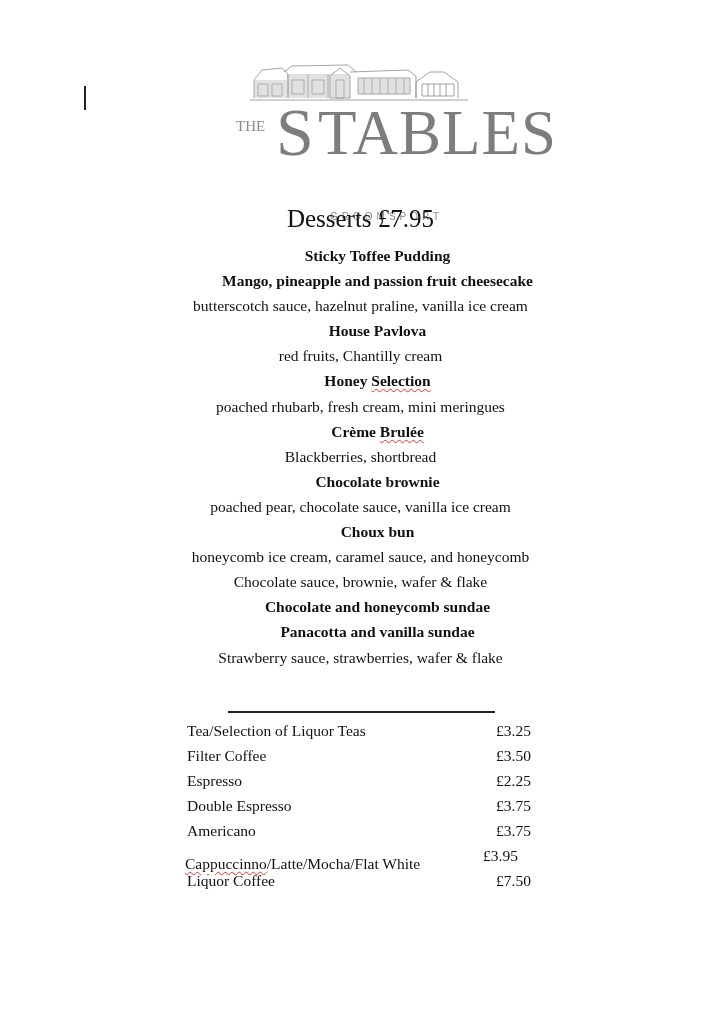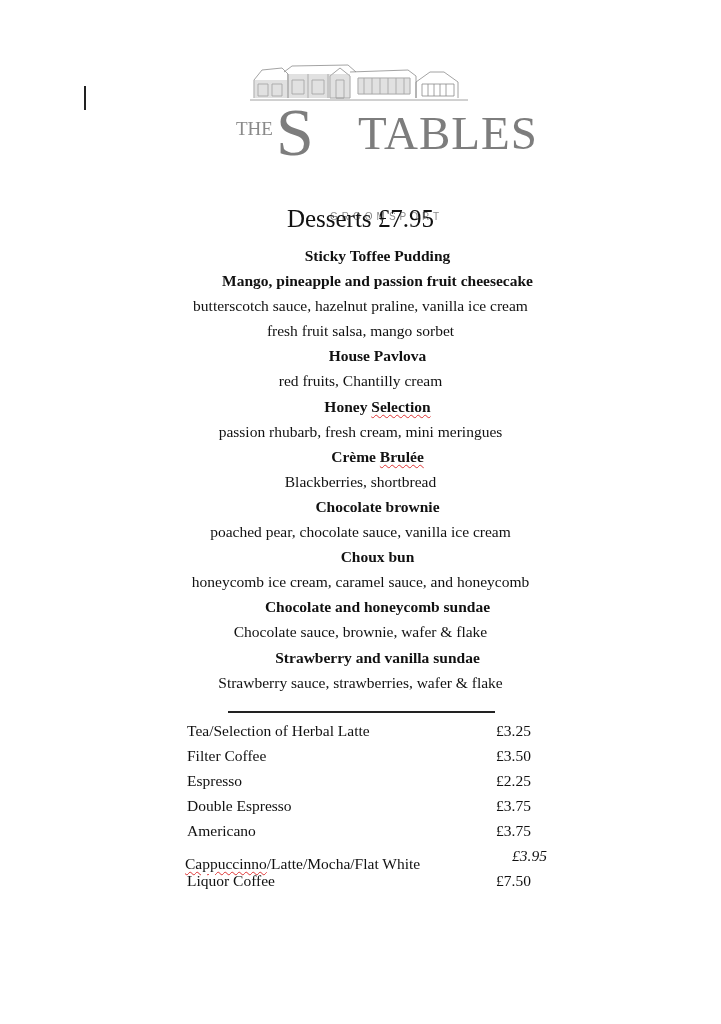--- a/index.html
+++ b/index.html
@@ -34,44 +34,43 @@
       position: absolute;
       left: 12px;
       top: 0;
       width: 222px;
       height: 42px;
     }
     .logo-the {
       position: absolute;
       left: 0px;
       top: 56px;
-      font-size: 19px;
+      font-size: 15px;
       letter-spacing: 0px;
       color: #8a8a8a;
       font-family: "Liberation Serif", serif;
     }
     .logo-s {
       position: absolute;
       left: 40px;
       top: 36px;
       font-size: 68px;
       line-height: 68px;
       color: #7d7d7d;
       font-family: "Liberation Serif", serif;
     }
     .logo-tables {
       position: absolute;
       left: 82px;
       top: 48px;
-      font-size: 47px;
+      font-size: 63px;
       line-height: 47px;
       color: #7d7d7d;
       letter-spacing: 1px;
       font-family: "Liberation Serif", serif;
-      margin-left: 40px;
     }
     .logo-sub {
       position: absolute;
       left: 94px;
       top: 104px;
       font-size: 10px;
       letter-spacing: 4px;
       color: #8a8a8a;
       font-family: "Liberation Sans", sans-serif;
       margin-top: 45px;
@@ -131,21 +130,21 @@
       position: absolute;
       left: 0;
       white-space: nowrap;
     }
     .drink-price {
       position: absolute;
       left: 309px;
       white-space: nowrap;
     }
     .drink-row.shift .drink-name { left: -2px; margin-top: 8px; }
-    .drink-row.shift .drink-price { left: 325px; font-style: italic; }
+    .drink-row.shift .drink-price { left: 296px; }
   </style>
 </head>
 <body>
 
 <div class="cursor"></div>
 
 <div class="logo">
   <svg class="building" viewBox="0 0 222 42">
     <g fill="none" stroke="#8c8c8c" stroke-width="0.8">
       <path d="M2 38 L220 38"></path>
@@ -175,49 +174,48 @@
   <span class="logo-sub">GROOMSPORT</span>
 </div>
 
 <div class="title">Desserts £7.95</div>
 
 <div class="desserts">
   <div class="dessert-line dessert-name">Sticky Toffee Pudding</div>
   <div class="dessert-line dessert-name">Mango, pineapple and passion fruit cheesecake</div>
 
   <div class="dessert-line">butterscotch sauce, hazelnut praline, vanilla ice cream</div>
-  <div class="dessert-line">fresh fruit salsa, mango sorbet</div>
 
   <div class="dessert-line dessert-name">House Pavlova</div>
   <div class="dessert-line">red fruits, Chantilly cream</div>
 
   <div class="dessert-line dessert-name"><span>Honey </span><span class="spell">Selection</span></div>
-  <div class="dessert-line">passion rhubarb, fresh cream, mini meringues</div>
+  <div class="dessert-line">poached rhubarb, fresh cream, mini meringues</div>
 
   <div class="dessert-line dessert-name"><span>Crème </span><span class="spell">Brulée</span></div>
   <div class="dessert-line">Blackberries, shortbread</div>
 
   <div class="dessert-line dessert-name">Chocolate brownie</div>
   <div class="dessert-line">poached pear, chocolate sauce, vanilla ice cream</div>
 
   <div class="dessert-line dessert-name">Choux bun</div>
   <div class="dessert-line">honeycomb ice cream, caramel sauce, and honeycomb</div>
 
+  <div class="dessert-line">Chocolate sauce, brownie, wafer &amp; flake</div>
   <div class="dessert-line dessert-name">Chocolate and honeycomb sundae</div>
-  <div class="dessert-line">Chocolate sauce, brownie, wafer &amp; flake</div>
-
-  <div class="dessert-line dessert-name">Strawberry and vanilla sundae</div>
+
+  <div class="dessert-line dessert-name">Panacotta and vanilla sundae</div>
   <div class="dessert-line">Strawberry sauce, strawberries, wafer &amp; flake</div>
 </div>
 
 <div class="divider"></div>
 
 <div class="drinks">
   <div class="drink-row">
-    <span class="drink-name">Tea/Selection of Herbal Latte</span>
+    <span class="drink-name">Tea/Selection of Liquor Teas</span>
     <span class="drink-price">£3.25</span>
   </div>
   <div class="drink-row">
     <span class="drink-name">Filter Coffee</span>
     <span class="drink-price">£3.50</span>
   </div>
   <div class="drink-row">
     <span class="drink-name">Espresso</span>
     <span class="drink-price">£2.25</span>
   </div>

